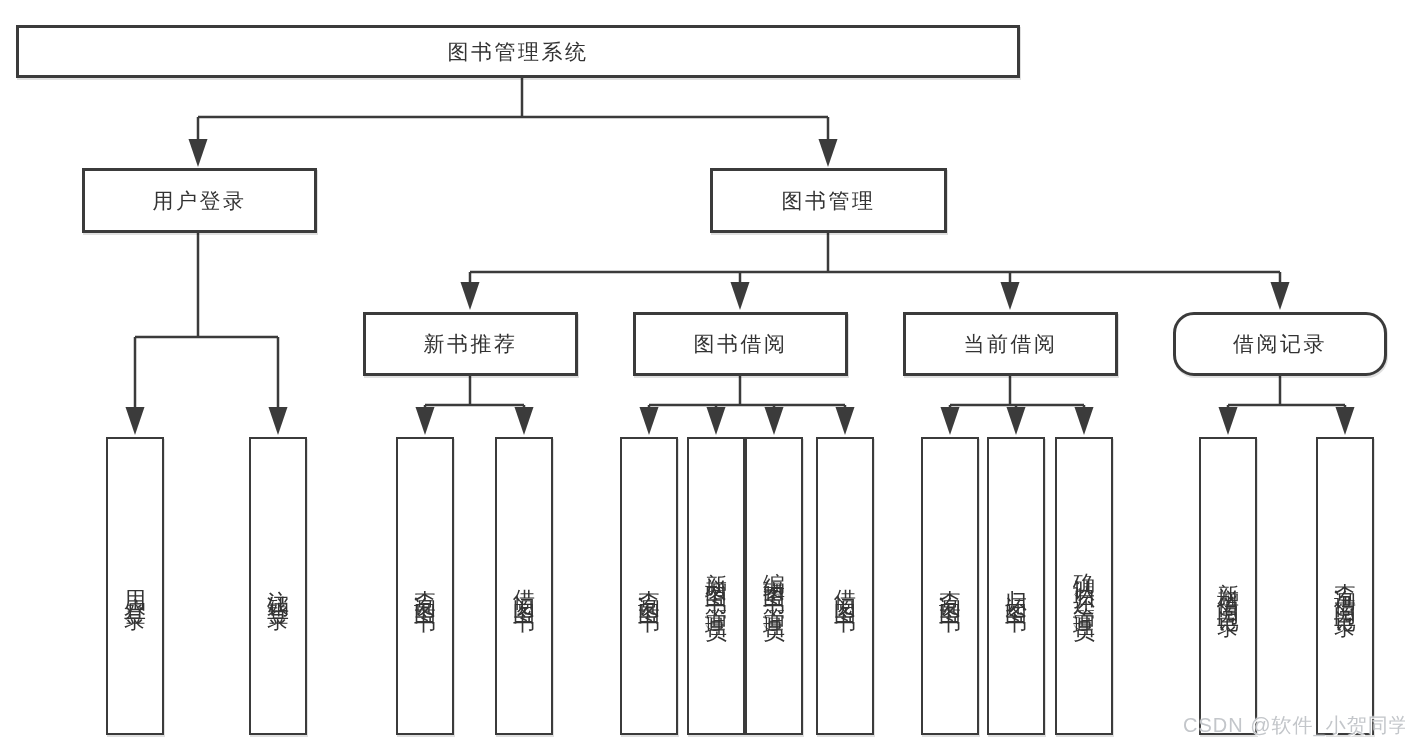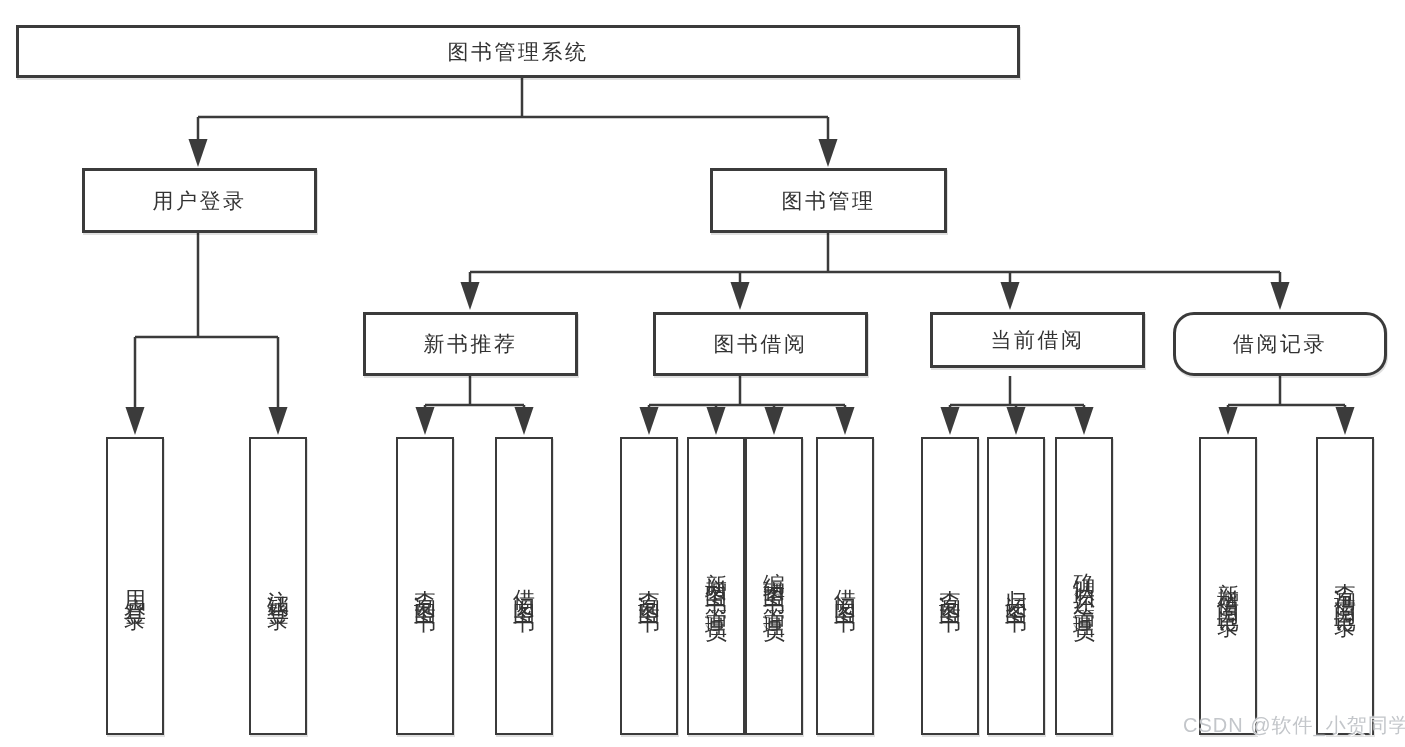--- a/index.html
+++ b/index.html
@@ -141,22 +141,22 @@
       <path d="M1345 435 l-9.5 -28 h19 z"></path>
     </g>
   </svg>
 
   <div class="hbox" style="left:16px; top:13px; width:1004px; height:53px;margin-top:12px;">图书管理系统</div>
 
   <div class="hbox" style="left:82px; top:168px; width:235px; height:65px;">用户登录</div>
   <div class="hbox" style="left:710px; top:168px; width:237px; height:65px;">图书管理</div>
 
   <div class="hbox" style="left:363px; top:312px; width:215px; height:64px;text-align:center;">新书推荐</div>
-  <div class="hbox" style="left:633px; top:312px; width:215px; height:64px;margin-left:20px;">图书借阅</div>
-  <div class="hbox" style="left:930px; top:312px; width:215px; height:56px;">当前借阅</div>
+  <div class="hbox" style="left:633px; top:312px; width:215px; height:64px;">图书借阅</div>
+  <div class="hbox" style="left:903px; top:312px; width:215px; height:64px;">当前借阅</div>
   <div class="hbox" style="left:1173px; top:312px; width:214px; height:64px;border-radius:21px;">借阅记录</div>
 
   <div class="leaf" style="left:106px;">用户登录</div>
   <div class="leaf" style="left:249px;">注销登录</div>
 
   <div class="leaf" style="left:396px;">查询图书</div>
   <div class="leaf" style="left:495px;">借阅图书</div>
 
   <div class="leaf" style="left:620px;">查询图书</div>
   <div class="leaf" style="left:687px;">新增图书（管理员）</div>

